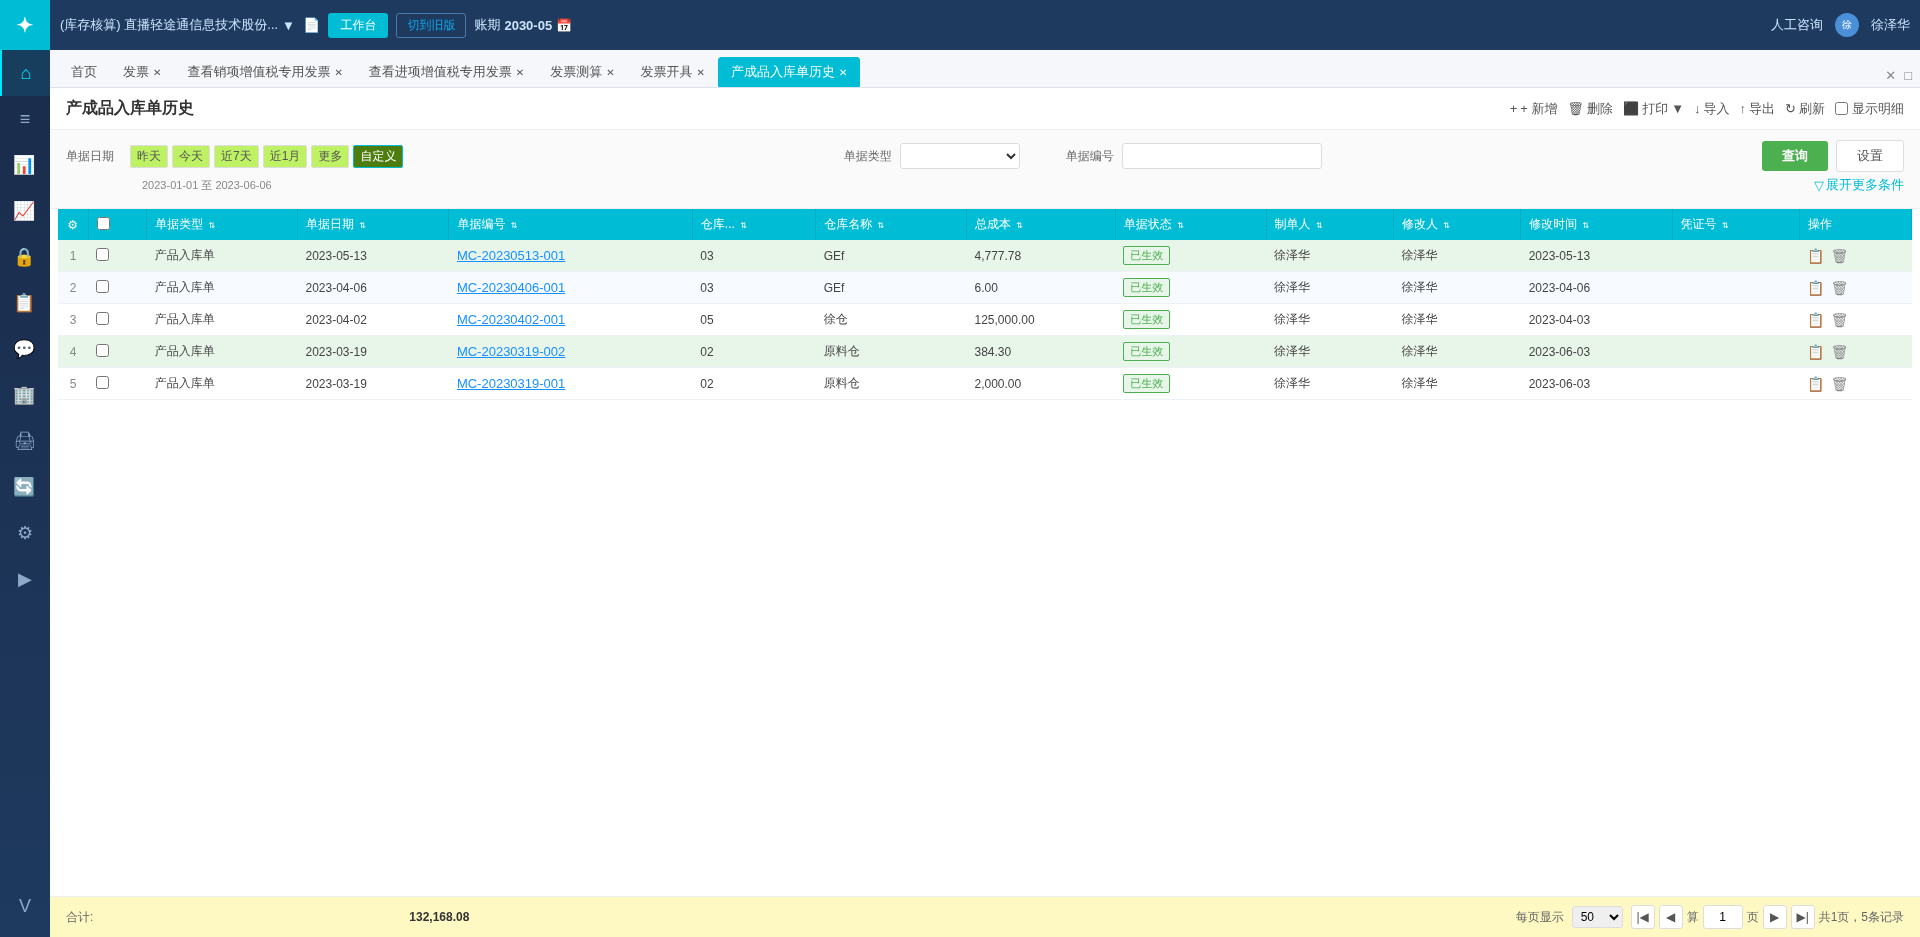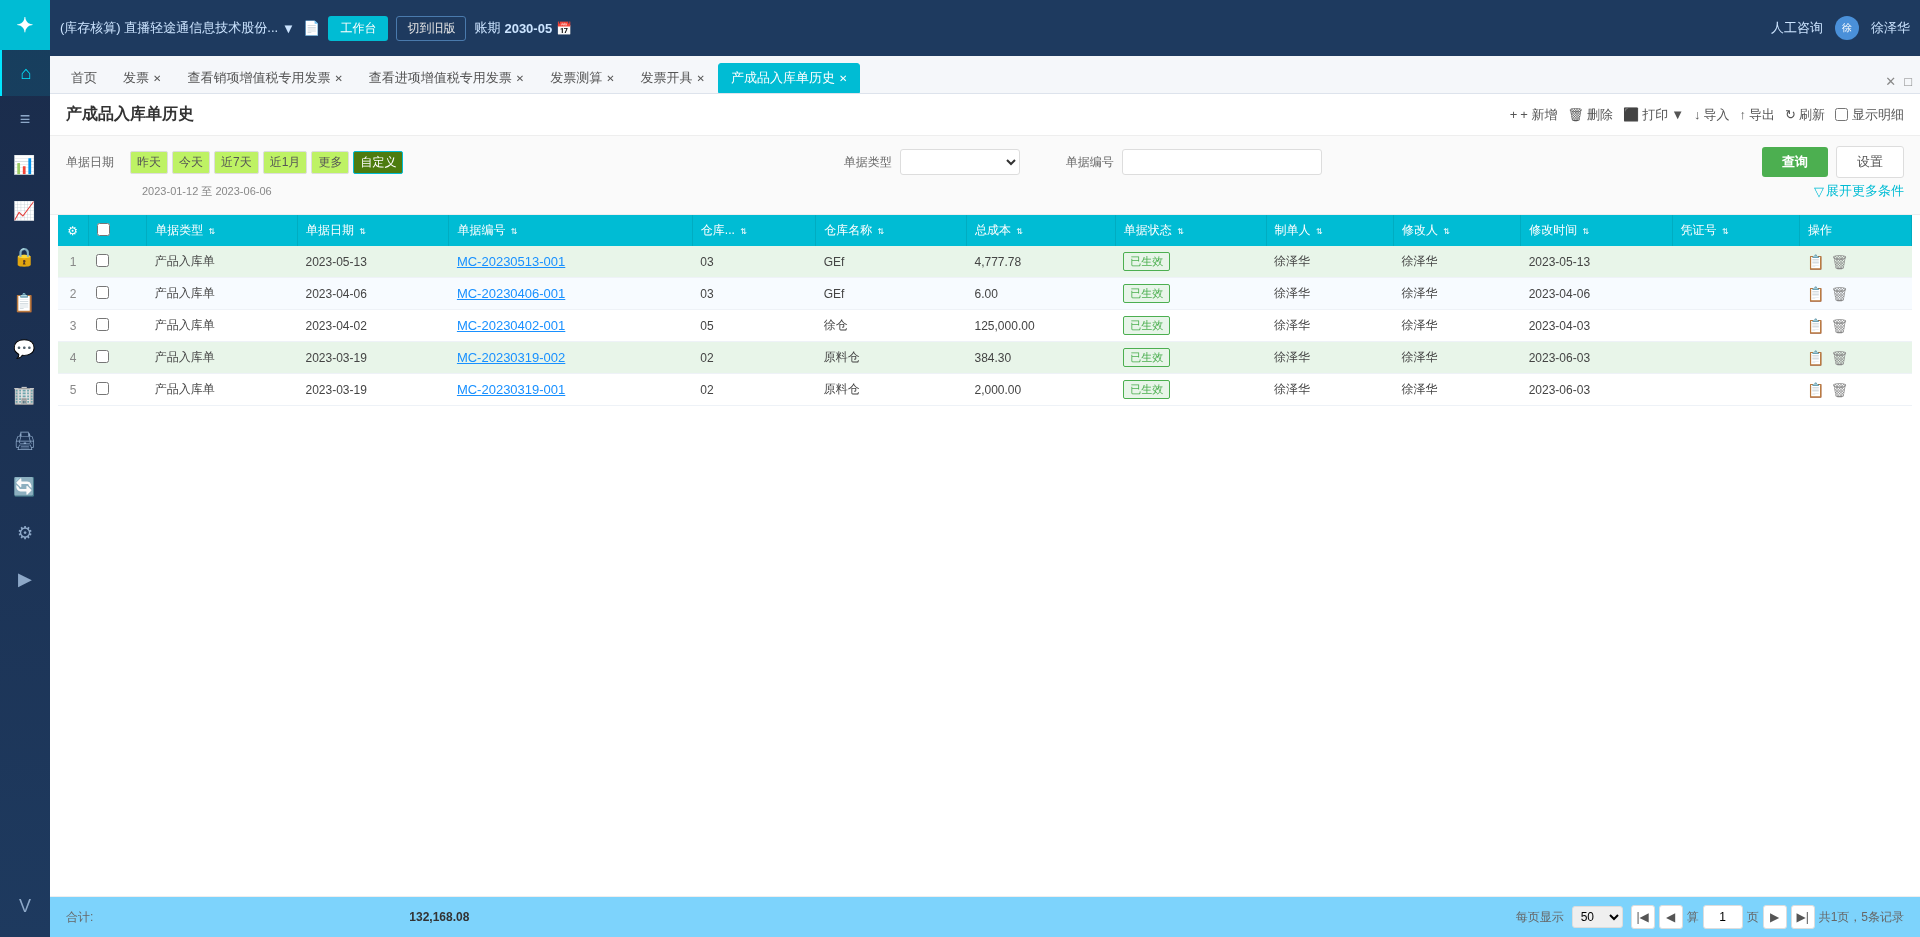--- a/index.html
+++ b/index.html
@@ -47,21 +47,21 @@
     
     .main-area {
       flex: 1;
       display: flex;
       flex-direction: column;
       overflow: hidden;
     }
 
     
     .topbar {
-      height: 56px;
+      height: 50px;
       background: #1e3a5f;
       display: flex;
       align-items: center;
       padding: 0 10px;
       gap: 8px;
       flex-shrink: 0;
     }
     .topbar-company {
       color: #cce4ff;
       font-size: 12px;
@@ -73,21 +73,21 @@
       background: #00bcd4;
       color: white;
       border: none;
       padding: 4px 12px;
       border-radius: 3px;
       cursor: pointer;
       font-size: 12px;
     }
     .topbar-btn-outline {
       background: transparent;
-      color: #e5e5e5;
+      color: #0ea5e9;
       border: 1px solid #4a7aad;
       padding: 3px 10px;
       border-radius: 3px;
       cursor: pointer;
       font-size: 12px;
     }
     .topbar-period {
       color: #cce4ff;
       font-size: 12px;
       display: flex;
@@ -349,21 +349,21 @@
       text-align: center;
       width: 30px;
     }
 
     
     .table-footer {
       display: flex;
       align-items: center;
       padding: 8px 16px;
       border-top: 1px solid #eee;
-      background: #7dd3fc;
+      background: #fef9c3;
     }
     .footer-total {
       display: flex;
       align-items: center;
       gap: 8px;
     }
     .footer-total-label {
       font-size: 12px;
       color: #666;
     }
@@ -572,21 +572,21 @@
           <span class="filter-label">单据编号</span>
           <input class="filter-input" style="width: 200px;" type="text">
         </div>
         <div class="filter-right-group">
           <button class="query-btn">查询</button>
           <button class="setting-btn">设置</button>
         </div>
       </div>
       <div class="filter-row">
         <span style="width: 60px;"></span>
-        <span class="date-range-text">2023-01-12 至 2023-06-06</span>
+        <span class="date-range-text">2023-01-01 至 2023-06-06</span>
         <span style="flex:1;"></span>
         <span class="expand-more">
           <span>▽</span>
           <span>展开更多条件</span>
         </span>
       </div>
     </div>
 
     <div class="table-container">
       <table>

